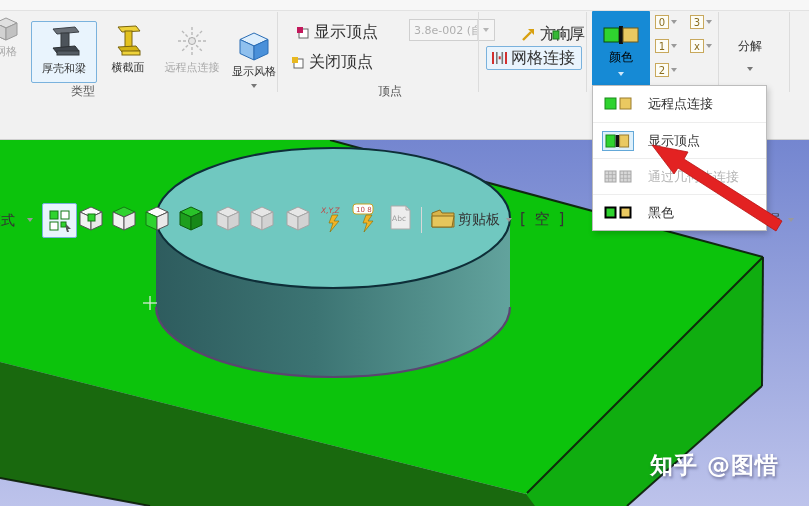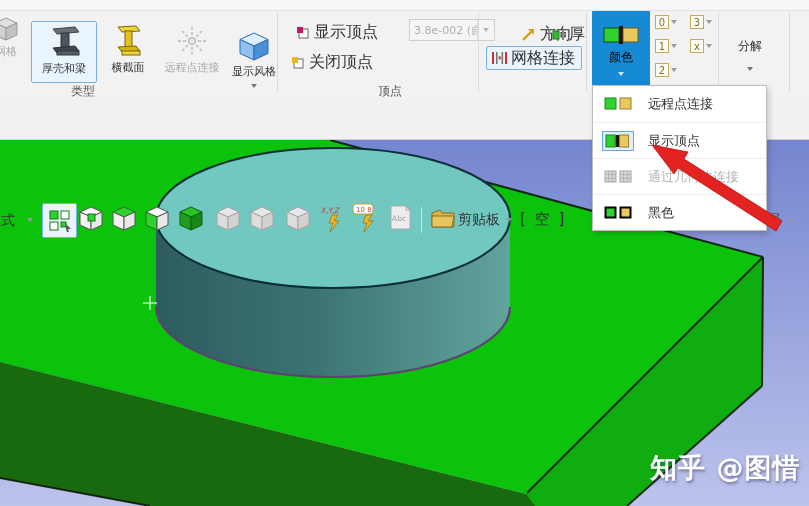--- a/index.html
+++ b/index.html
@@ -43,21 +43,21 @@
               box-shadow:2px 3px 6px rgba(0,0,0,.18);}
   .mitem{height:36px;display:flex;align-items:center;padding-left:9px;box-sizing:border-box;font-size:13px;color:#333;}
   .mitem + .mitem{border-top:1px solid #ededed;}
   .mitem .mtext{margin-left:14px;white-space:nowrap;}
   .mitem.disabled{color:#b5b5b5;}
   .icwrap{display:flex;align-items:center;justify-content:center;width:32px;height:20px;}
   .icwrap.selected{border:1px solid #63a8d8;background:#def0fb;box-sizing:border-box;}
   
   #scene{left:0;top:140px;z-index:10;}
   #arrow-overlay{left:0;top:0;z-index:60;pointer-events:none;}
-  #watermark{left:650px;top:450px;font-size:27px;font-weight:700;color:#fff;letter-spacing:1px;
+  #watermark{left:650px;top:450px;font-size:23px;font-weight:700;color:#fff;letter-spacing:1px;
              text-shadow:1px 2px 3px rgba(50,50,90,.55);z-index:40;white-space:nowrap;}
 </style>
 </head>
 <body>
 
 <div id="app">
 
   <div id="ribbon" class="abs">
     <div class="topstrip"></div>
 

